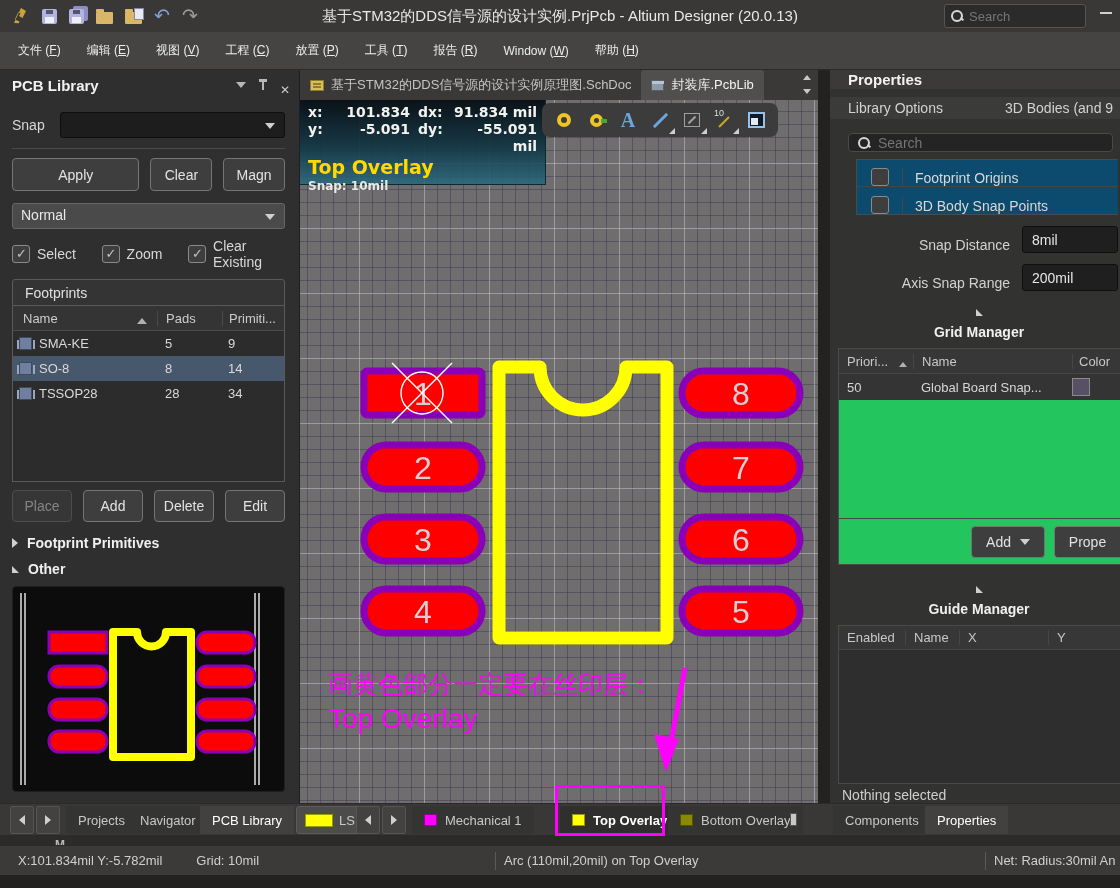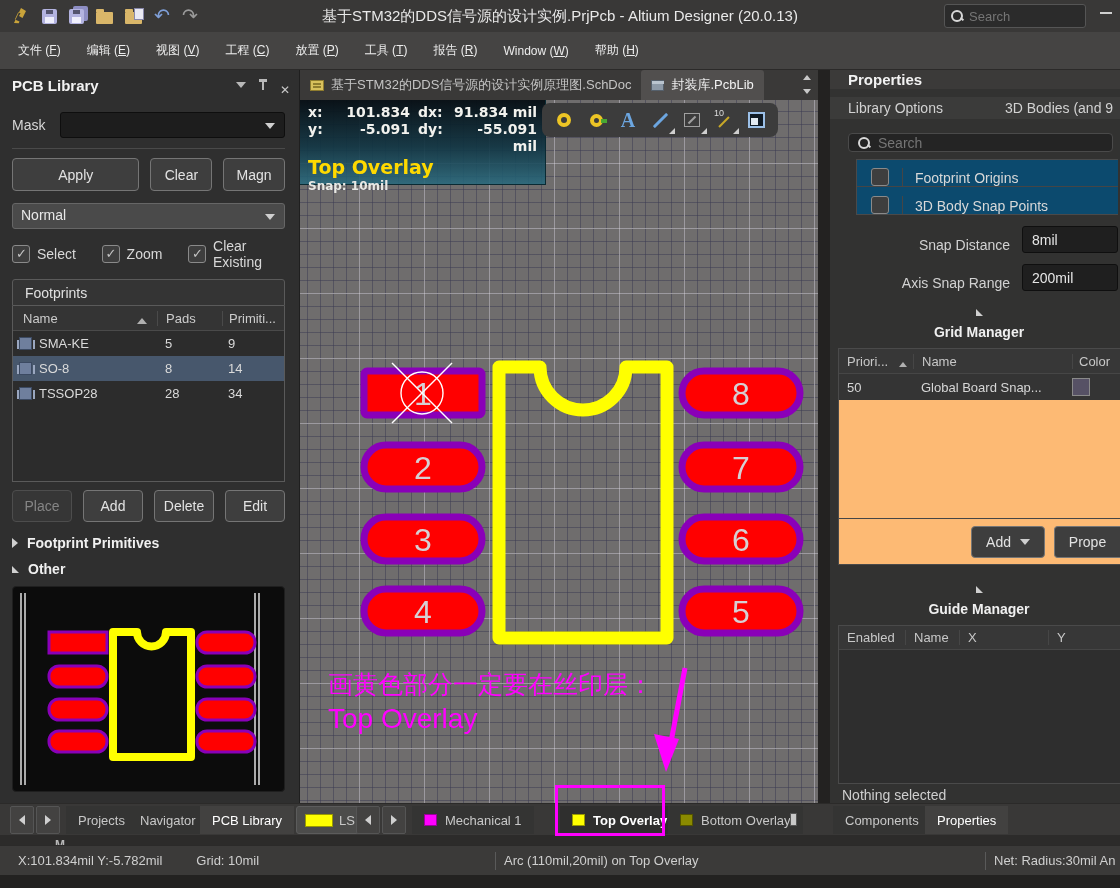--- a/index.html
+++ b/index.html
@@ -153,21 +153,21 @@
   .opt-row { height:27px; display:flex; align-items:flex-end; border-bottom:1px solid #454545; background:#0c4a6e; }
   .opt-row:last-child { border-bottom:none; }
   .opt-row .cbcell { width:46px; display:flex; justify-content:center; border-right:1px solid #454545; }
   .opt-row .olbl { padding-left:12px; font-size:14px; color:#d8d8d8; }
   .snap-row { margin-top:11px; display:flex; align-items:flex-end; }
   .snap-row .slbl { width:192px; text-align:right; font-size:14px; color:#d2d2d2; padding-right:12px; }
   .snap-row input { width:96px; height:27px; background:#1f1f1f; border:1px solid #0f0f0f; border-radius:3px; color:#e6e6e6; font-size:14px; padding:0 9px; outline:none; }
 
   .sec-hdr { display:flex; align-items:center; gap:8px; font-weight:bold; font-size:14px; color:#f0f0f0; padding-left:8px; cursor:pointer;flex-direction:column; }
   .gm-hdr { margin-top:18px; } .gd-hdr { margin-top:21px; }
-  .gm-table { margin:8px 0 0 8px; width:282px; border:1px solid #4a4a4a; border-right:none; background:#fdba74; font-size:13px; }
+  .gm-table { margin:8px 0 0 8px; width:282px; border:1px solid #4a4a4a; border-right:none; background:#22c55e; font-size:13px; }
   .gm-thead { display:flex; height:25px; align-items:center; background:#373737; border-bottom:1px solid #464646; color:#c8c8c8; }
   .gm-thead .p { width:74px; padding-left:8px; position:relative; }
   .gm-thead .p .sort { position:absolute; right:6px; top:8px; width:0; height:0; border-left:4px solid transparent; border-right:4px solid transparent; border-bottom:5px solid #b0b0b0; }
   .gm-thead .n { flex:1; border-left:1px solid #464646; padding-left:8px; }
   .gm-thead .c { width:48px; border-left:1px solid #464646; padding-left:6px; }
   .gm-row { display:flex; height:26px; align-items:center; color:#d6d6d6; background:#343434; }
   .gm-row .p { width:74px; padding-left:8px; }
   .gm-row .n { flex:1; padding-left:8px; }
   .gm-row .c { width:48px; display:flex; align-items:center; }
   .swatch-sq { width:18px; height:18px; background:#565165; border:1px solid #8a8a8a; }
@@ -251,21 +251,21 @@
 
     <div class="left-panel">
       <div class="lp-header">
         <span class="lp-title">PCB Library</span>
         <span class="hdr-ic i-caret-down"></span>
         <span class="hdr-ic i-pin"></span>
         <span class="hdr-ic i-close"></span>
       </div>
       <div class="lp-body">
         <div class="mask-row">
-          <span class="lbl">Mask</span>
+          <span class="lbl">Snap</span>
           <div class="combo dark"></div>
         </div>
         <div class="divider"></div>
         <div class="btn-row">
           <div class="btn b-apply">Apply</div>
           <div class="btn b-clear">Clear</div>
           <div class="btn b-magn">Magn</div>
         </div>
         <div class="combo light mode-combo">Normal</div>
         <div class="check-row">

